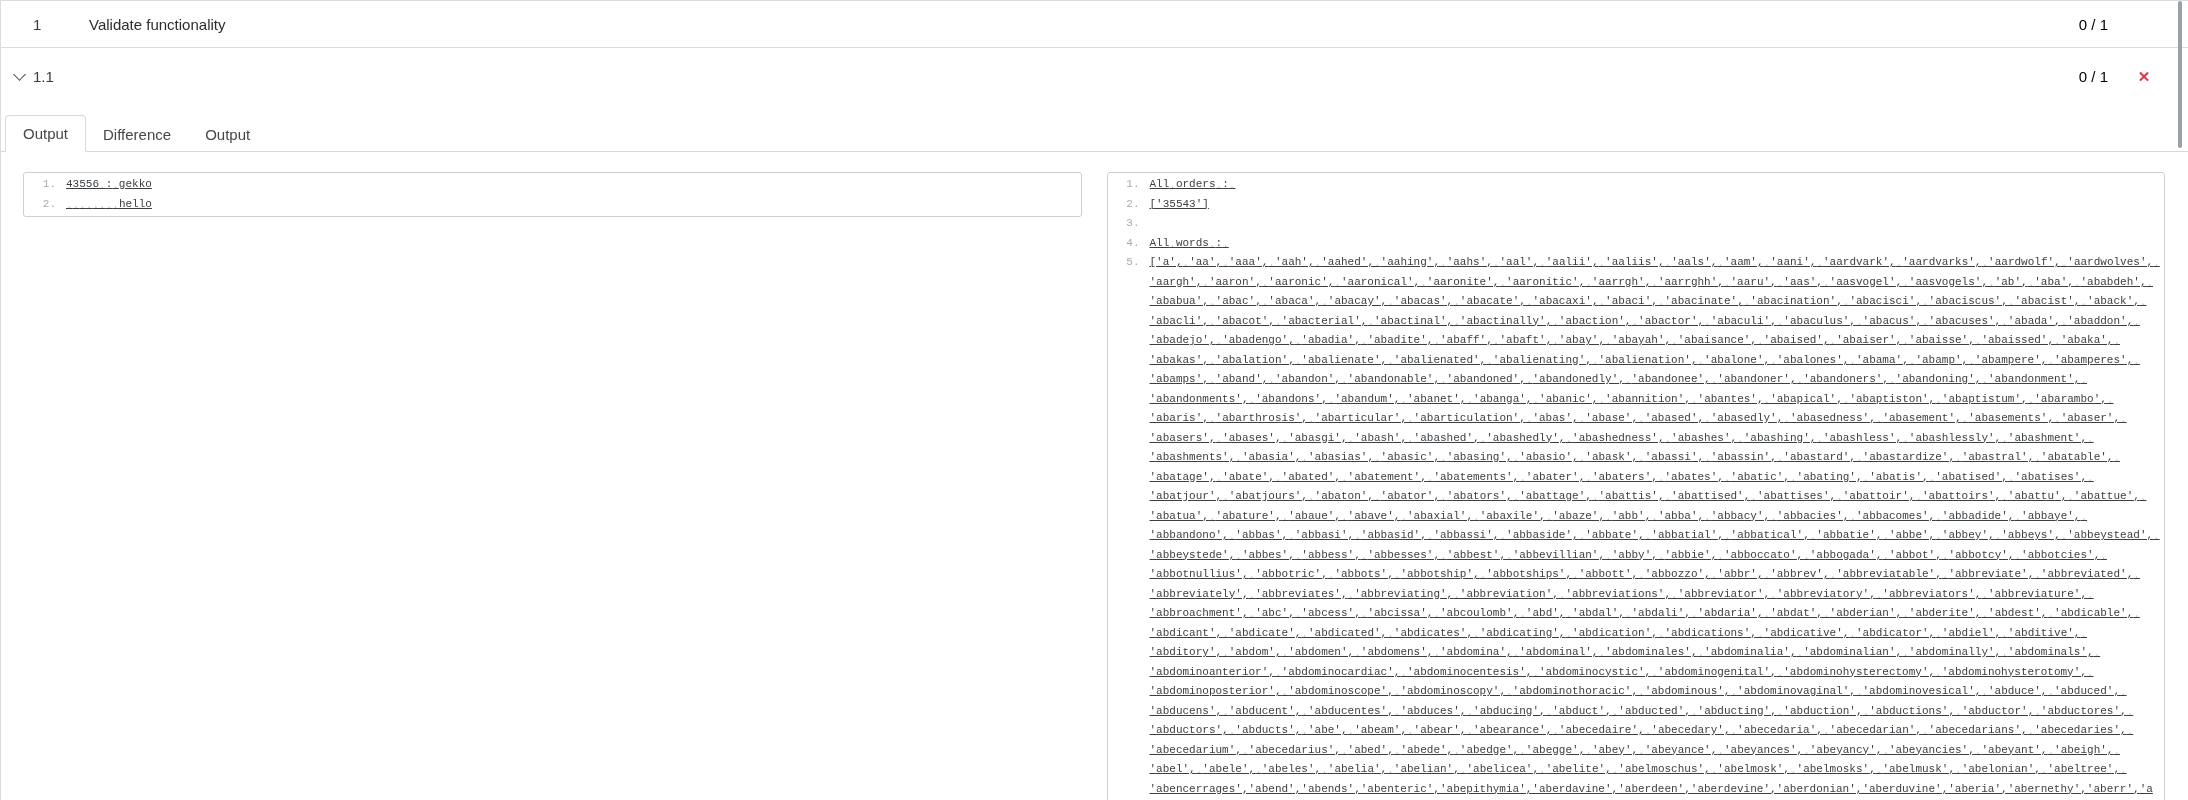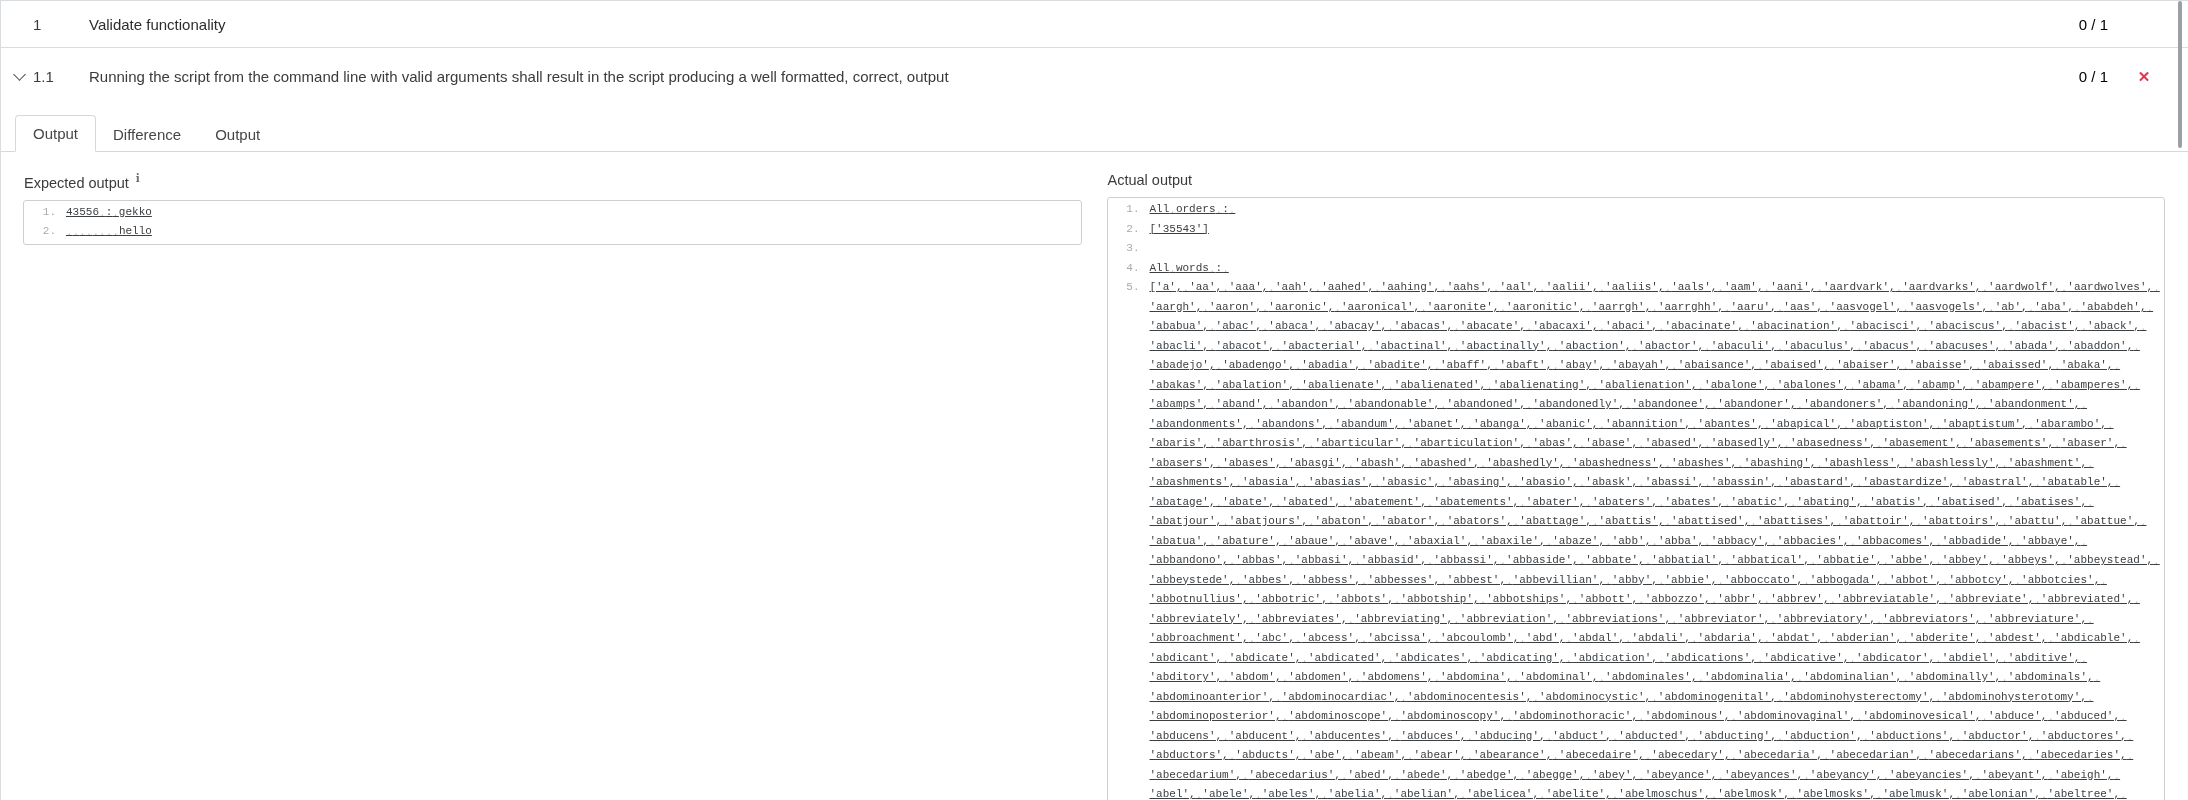--- a/index.html
+++ b/index.html
@@ -17,21 +17,21 @@
   .expander{width:16px;display:flex;align-items:center;justify-content:flex-start;}
   .chevron{width:8px;height:8px;border-right:1.6px solid #4a4a4a;border-bottom:1.6px solid #4a4a4a;transform:rotate(45deg);margin-top:-4px;}
   .num{width:44px;padding-left:2px;color:#3b3b3b;}
   .step-title{padding-left:12px;flex:0 1 auto;}
   .row-category .step-title{font-weight:normal;color:#2d2d2d;}
   .score{margin-left:auto;min-width:60px;text-align:right;color:#000000;}
   .status-cell{width:72px;display:flex;justify-content:center;align-items:center;}
   .fail-x{color:#e2354b;font-weight:bold;font-size:15px;line-height:1;}
 
   
-  .tabs{display:flex;align-items:flex-end;margin:10px 0 0 14px;position:relative;}
+  .tabs{display:flex;align-items:flex-end;margin:10px 0 0 4px;position:relative;}
   .tabs::after{content:"";position:absolute;left:-14px;right:-14px;bottom:0;border-bottom:1px solid #d6d9dc;}
   .tab{padding:9px 17px;font-size:15px;color:#464646;position:relative;z-index:1;cursor:pointer;}
   .tab.active{background:#fff;border:1px solid #d6d9dc;border-bottom:1px solid #fff;border-radius:4px 4px 0 0;}
 
   
   .tab-content{padding:20px 23px 0 22px;}
   .cols{display:flex;gap:25px;}
   .col{flex:1;min-width:0;}
   .panel-label{font-size:14.5px;color:#3b3b3b;margin:0 0 9px 1px;}
   .info-i{font-family:"DejaVu Serif",serif;font-weight:bold;font-size:10.5px;color:#6d6d6d;vertical-align:super;margin-left:7px;cursor:pointer;}
@@ -59,59 +59,52 @@
       <span class="step-title">Validate functionality</span>
       <span class="score">0 / 1</span>
       <span class="status-cell"></span>
     </div>
 
     <div class="step-row row-substep">
       <span class="expander">
         <span class="chevron"></span>
       </span>
       <span class="num">1.1</span>
-      <span class="step-title">Running the script from the command line with valid arguments shall result in the script producing a well formatted, correct, output</span>
       <span class="score">0 / 1</span>
       <span class="status-cell">
         <span class="fail-x">✕</span>
       </span>
     </div>
   </div>
 
   <div>
     <div class="tabs">
       <div class="tab active">Output</div>
       <div class="tab">Difference</div>
       <div class="tab">Output</div>
     </div>
 
     <div class="tab-content">
       <div class="cols">
         <div class="col">
-          <div class="panel-label">
-            <span>Expected output</span><span class="info-i">i</span>
-          </div>
           <div class="codebox">
             <ol id="expected-ol">
                 <li>
                   <span class="ln">1.</span>
                   <span class="code">43556<span class="sp"> </span>:<span class="sp"> </span>gekko</span>
                 </li>
                 <li>
                   <span class="ln">2.</span>
                   <span class="code"><span class="sp"> </span><span class="sp"> </span><span class="sp"> </span><span class="sp"> </span><span class="sp"> </span><span class="sp"> </span><span class="sp"> </span><span class="sp"> </span>hello</span>
                 </li>
               </ol>
           </div>
         </div>
 
         <div class="col">
-          <div class="panel-label">
-            <span>Actual output</span>
-          </div>
           <div class="codebox">
             <ol id="actual-ol">
                 <li>
                   <span class="ln">1.</span>
                   <span class="code">All<span class="sp"> </span>orders<span class="sp"> </span>:<span class="sp"> </span></span>
                 </li>
                 <li>
                   <span class="ln">2.</span>
                   <span class="code">['35543']</span>
                 </li>

